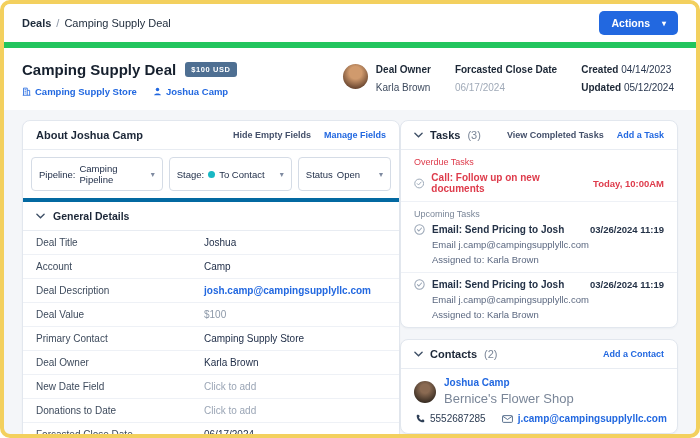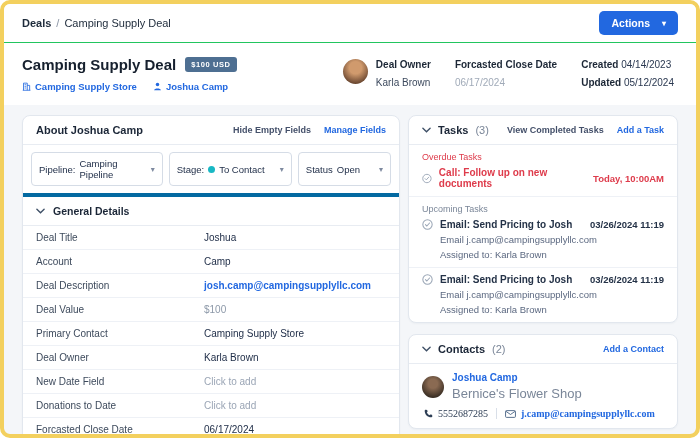--- a/index.html
+++ b/index.html
@@ -1,20 +1,20 @@
 <!DOCTYPE html>
 <html><head>
 <meta charset="utf-8">
 <style>
   * { margin:0; padding:0; box-sizing:border-box; }
   body { width:700px; height:438px; background:#fff; font-family:"Liberation Sans", sans-serif; -webkit-font-smoothing:antialiased; }
   .page { width:700px; height:438px; border:4px solid #f3d05e; border-radius:10px; overflow:hidden; background:#f4f6f9; display:flex; flex-direction:column; }
 
   
-  .topbar { background:#fff; display:flex; align-items:center; justify-content:space-between; padding:7px 18px; border-bottom:1px solid #22c55e; }
+  .topbar { background:#fff; display:flex; align-items:center; justify-content:space-between; padding:7px 18px; border-bottom:6px solid #22c55e; }
   .breadcrumb { font-size:11px; color:#1d2a3a; display:flex; gap:5px; align-items:center; }
   .crumb-root { font-weight:700; }
   .crumb-sep { color:#8a94a4; }
   .actions-btn { background:#2268e0; color:#fff; border:none; border-radius:5px; font-size:10.5px; font-weight:700; padding:6px 12px; font-family:inherit; display:flex; align-items:center; gap:12px; cursor:pointer; }
   .actions-btn .caret { font-size:8px; }
 
   
   .header { background:#fff; padding:13px 18px 13px; display:flex; justify-content:space-between; align-items:flex-start; }
   .title-row { display:flex; align-items:center; gap:9px; }
   .deal-title { font-size:15px; font-weight:700; color:#16202e; }
@@ -25,21 +25,21 @@
   .owner-wrap { display:flex; gap:8px; }
   .avatar { width:25px; height:25px; border-radius:50%; background:radial-gradient(circle at 50% 35%, #d09a6d 30%, #6e4a33 75%); flex:none; }
   .hr-label { font-size:10px; font-weight:700; color:#1c2736; }
   .hr-value { font-size:10px; color:#3d4a5e; margin-top:7px; }
   .hr-value.muted { color:#a0aab8; }
   .cu-line { font-size:10px; color:#2a3850; }
   .cu-line + .cu-line { margin-top:7px; }
   .cu-line b { color:#1c2736; }
 
   
-  .content { flex:1; display:flex; gap:8px; padding:10px 18px 0; overflow:hidden; }
+  .content { flex:1; display:flex; gap:0; padding:10px 18px 0; overflow:hidden; }
   .card { background:#fff; border:1px solid #e2e7ee; border-radius:8px; box-shadow:0 1px 2px rgba(18,42,66,.04); }
   .left-card { width:378px; flex:none; align-self:flex-start; }
   .right-col { flex:1; display:flex; flex-direction:column; gap:11px; min-width:0; }
 
   .card-head { display:flex; justify-content:space-between; align-items:center; padding:8px 13px; border-bottom:1px solid #e8ecf2; }
   .card-title { font-size:11px; font-weight:700; color:#1b2637; display:flex; align-items:center; gap:7px; }
   .count { color:#7a8698; font-weight:400; }
   .head-links { display:flex; gap:13px; align-items:center; }
   .link-gray { font-size:9px; font-weight:700; color:#44506a; cursor:pointer; }
   .link-blue { font-size:9px; font-weight:700; color:#2268e0; cursor:pointer; }
@@ -72,21 +72,21 @@
   .task-line .assignee { color:#2a394e; }
   .upcoming-block { border-top:1px solid #eef1f6; }
 
   
   .contact { padding:8px 13px 9px; }
   .contact-top { display:flex; align-items:center; gap:8px; }
   .contact-avatar { width:22px; height:22px; border-radius:50%; flex:none; }
   .av-josh { background:radial-gradient(circle at 50% 35%, #8a6a52 25%, #32281f 80%); }
   .contact-name { font-size:10px; font-weight:700; color:#2268e0; cursor:pointer; }
   .contact-company { font-size:13px; color:#7a8698; margin-top:3px; }
-  .contact-comm { display:flex; align-items:center; gap:8px; margin:7px 0 0 2px;font-family:Liberation Serif, serif; }
+  .contact-comm { display:flex; align-items:center; gap:8px; margin:7px 0 0 2px; }
   .comm-item { display:flex; align-items:center; gap:5px; font-size:10px; color:#2b3b52; }
   .comm-item.email a, .comm-email-text { color:#2268e0; font-weight:700; }
   .vdiv { width:1px; height:11px; background:#d9dfe8; }
 
   svg { display:block; }
 </style>
 </head>
 <body>
 
 <div class="page">

